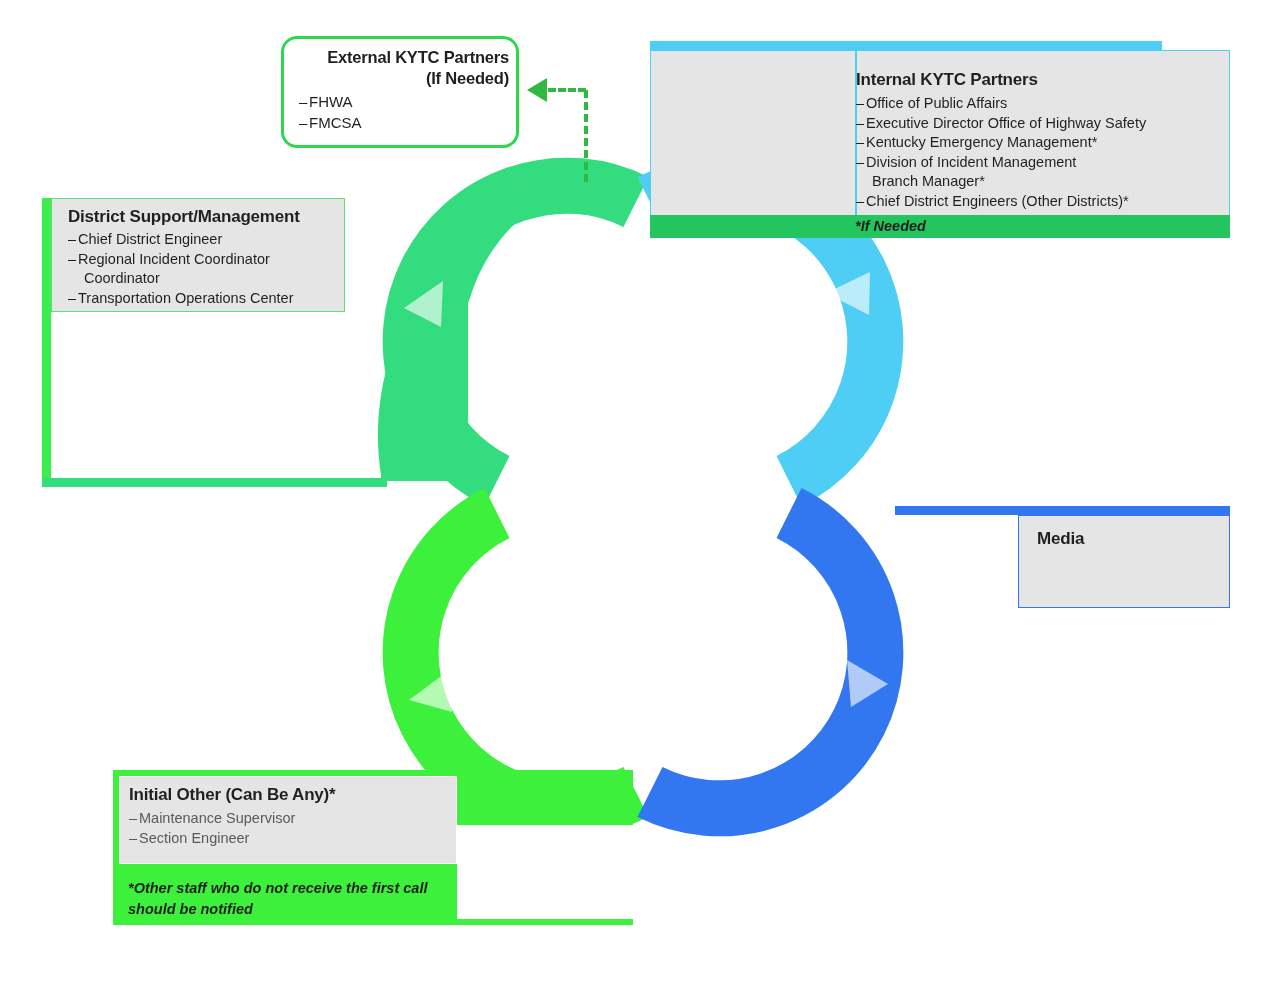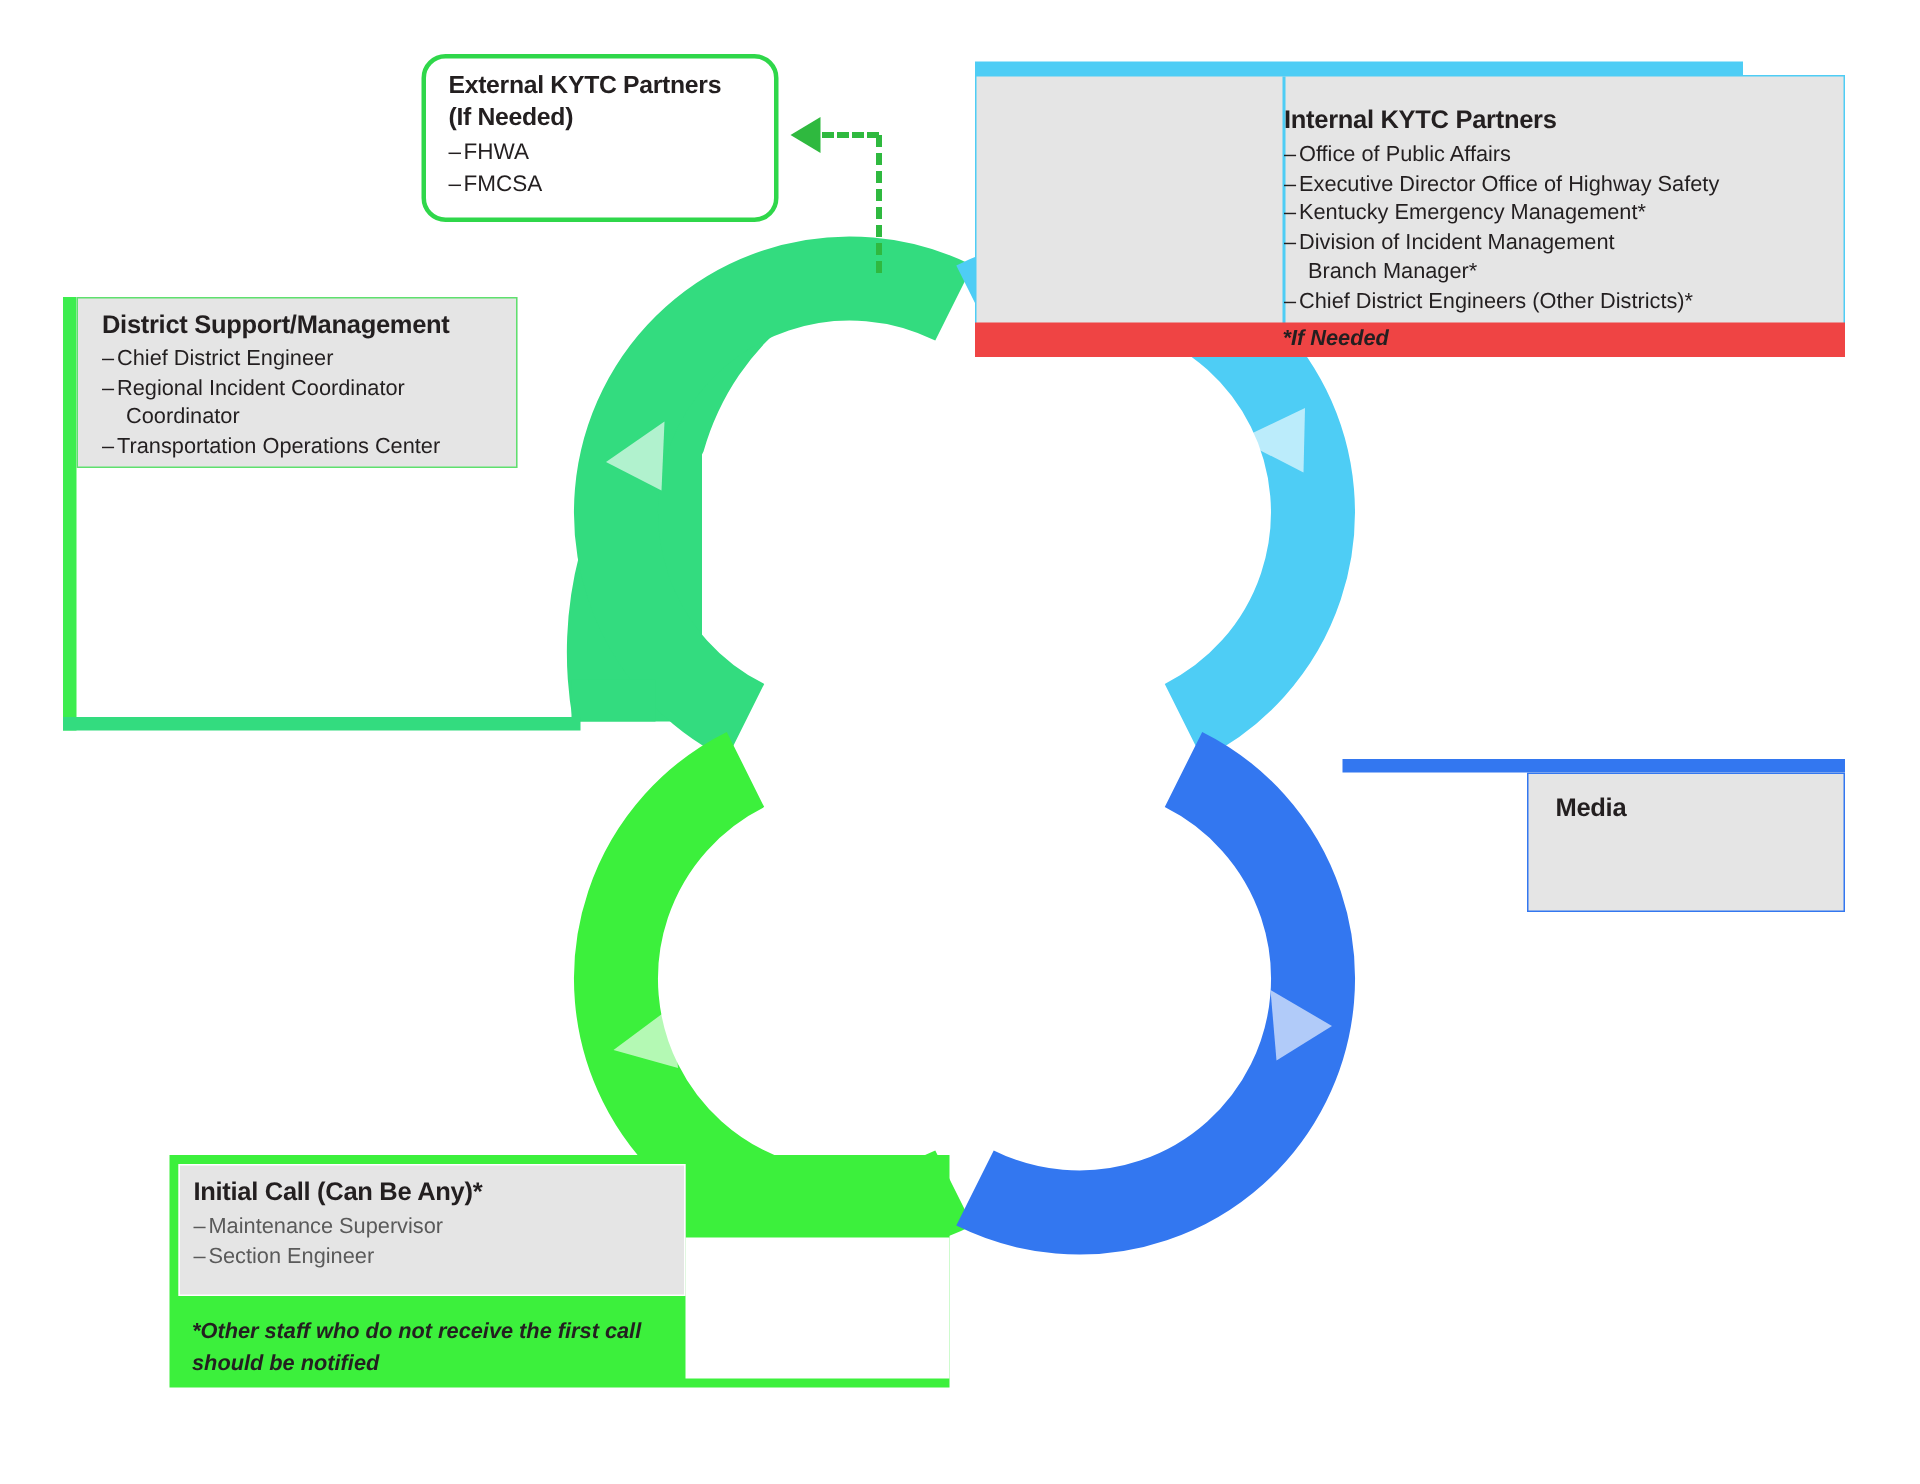--- a/index.html
+++ b/index.html
@@ -26,20 +26,21 @@
   }
   .text-box {
     position: absolute;
     background: #e5e5e5;
     box-sizing: border-box;
   }
   .panel-title {
     font-weight: bold;
     color: #231f20;
     letter-spacing: -0.2px;
+    text-align: right;
   }
   .panel-list {
     list-style: none;
     margin: 0;
     padding: 0;
   }
   .panel-list li {
     color: #231f20;
     white-space: nowrap;
   }
@@ -186,21 +187,21 @@
     top: 0;
     width: 1.5px;
     height: 165px;
     background: #4ecdf5;
   }
   #internal-note {
     left: 650px;
     top: 215px;
     width: 580px;
     height: 23px;
-    background: #ef4444;
+    background: #22c55e;
     font-size: 14.5px;
     line-height: 23px;
     padding-left: 205px;
   }
   #internal-note-left {
     position: absolute;
     left: 650px;
     top: 215px;
     width: 205px;
     height: 23px;
@@ -353,21 +354,21 @@
   <div class="note-strip" id="internal-note">*If Needed</div>
 
   <div class="frame-bar" id="media-frame-top"></div>
   <div class="text-box" id="media-box">
     <div class="panel-title">Media</div>
   </div>
 
   <div class="frame-bar" id="initial-frame"></div>
   <div class="frame-bar" id="initial-white-block"></div>
   <div class="text-box" id="initial-box">
-    <div class="panel-title">Initial Call (Can Be Any)*</div>
+    <div class="panel-title">Initial Other (Can Be Any)*</div>
     <ul class="panel-list">
       <li><span class="dash">–</span><span>Maintenance Supervisor</span></li>
       <li><span class="dash">–</span><span>Section Engineer</span></li>
     </ul>
   </div>
   <div class="note-strip" id="initial-note">*Other staff who do not receive the first call should be notified</div>
 
   <div id="external-box">
     <div class="panel-title">
       <span>External KYTC Partners</span><br>

